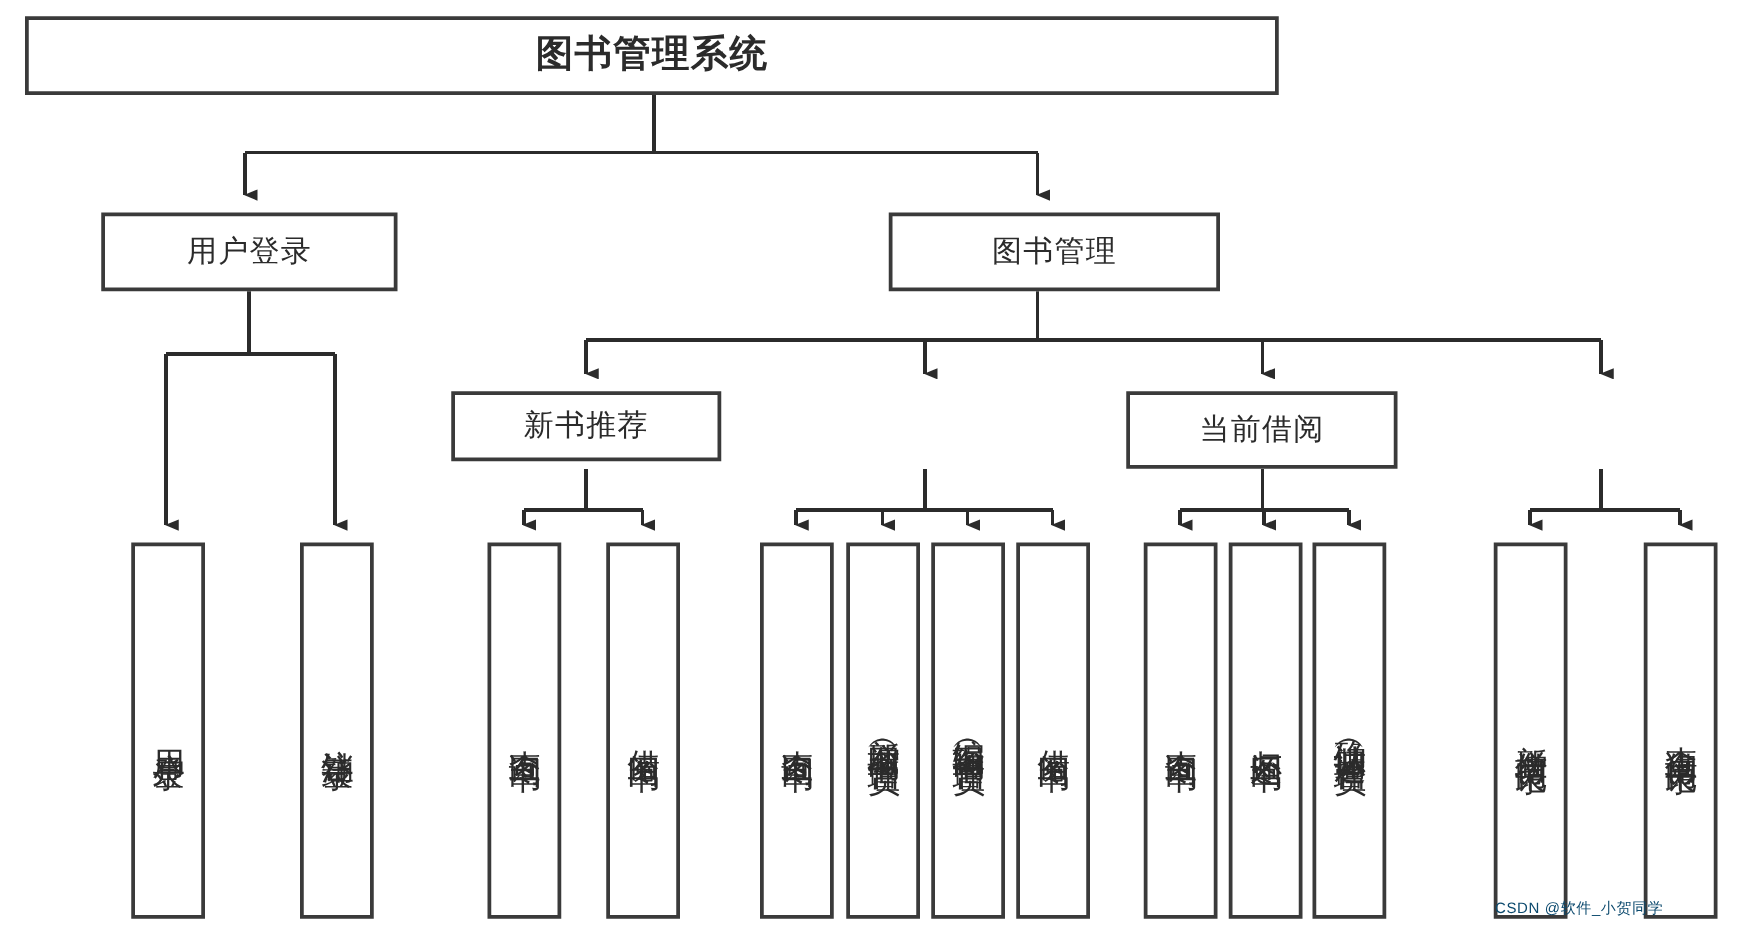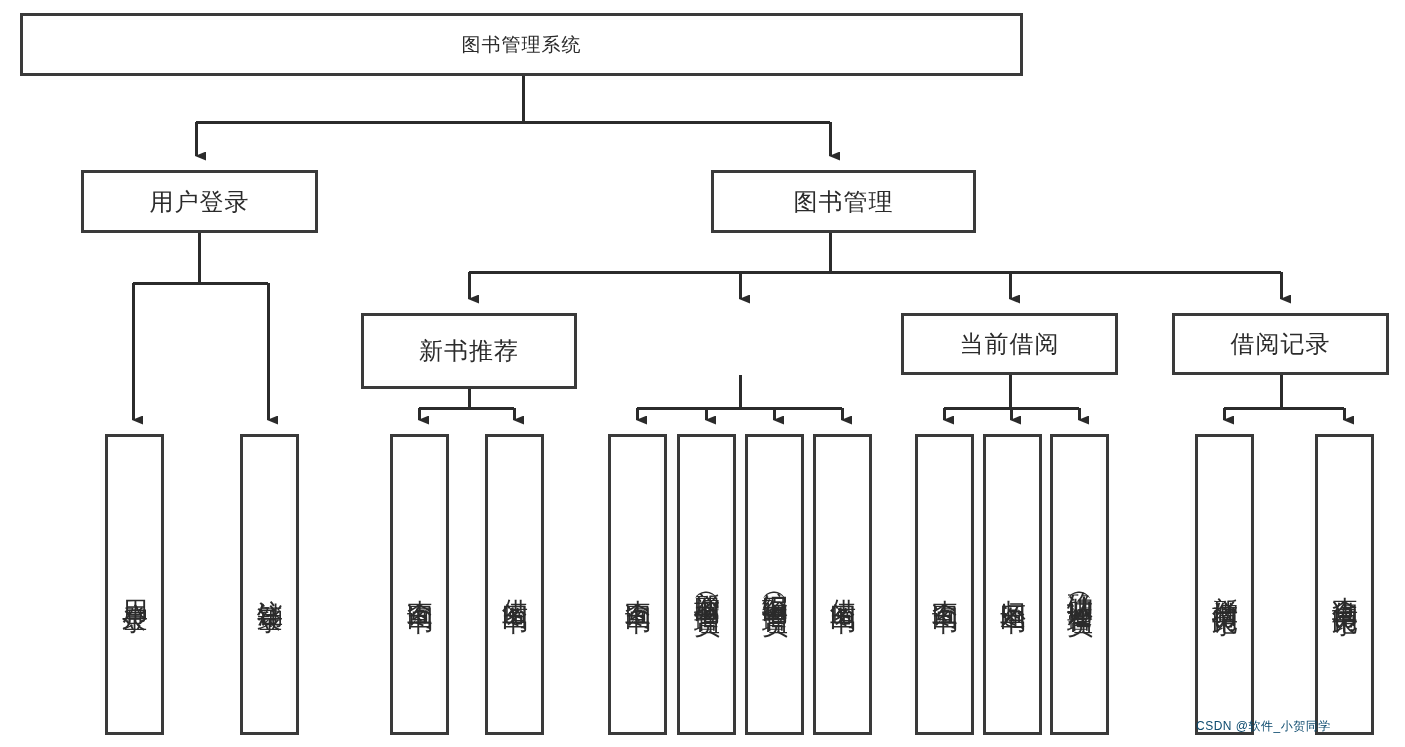--- a/index.html
+++ b/index.html
@@ -28,22 +28,23 @@
     box-sizing: border-box;
     background: #ffffff;
     border: 3px solid #3a3a3a;
     display: flex;
     align-items: center;
     justify-content: center;
     color: #2b2b2b;
     line-height: 1.15;
   }
   .node.root {
-    font-size: 19px;
+    font-size: 30px;
     letter-spacing: 1px;
+    font-weight: bold;
   }
   .node.level2 {
     font-size: 24px;
     letter-spacing: 1px;
   }
   .node.leaf {
     writing-mode: vertical-rl;
     text-orientation: upright;
     font-size: 26px;
     letter-spacing: 3px;
@@ -122,23 +123,22 @@
       <path d="M1224,408 L1224,420" marker-end="url(#arrowhead)"></path>
       <path d="M1344,408 L1344,420" marker-end="url(#arrowhead)"></path>
     </g>
   </svg>
 
   <div class="node root" style="left:20px; top:13px; width:1003px; height:63px;">图书管理系统</div>
 
   <div class="node level2" style="left:81px; top:170px; width:237px; height:63px;">用户登录</div>
   <div class="node level2" style="left:711px; top:170px; width:265px; height:63px;">图书管理</div>
 
-  <div class="node level2" style="left:361px; top:313px; width:216px; height:76px;">新书推荐</div>
+  <div class="node level2" style="left:361px; top:313px; width:216px; height:56px;">新书推荐</div>
   <div class="node level2" style="left:901px; top:313px; width:217px; height:62px;">当前借阅</div>
-  <div class="node level2" style="left:1172px; top:313px; width:217px; height:62px;">借阅记录</div>
 
   <div class="node leaf" style="left:105px; top:434px; width:59px; height:301px;">
     <span class="vtext">用户登录</span>
   </div>
   <div class="node leaf" style="left:240px; top:434px; width:59px; height:301px;">
     <span class="vtext">注销登录</span>
   </div>
 
   <div class="node leaf" style="left:390px; top:434px; width:59px; height:301px;">
     <span class="vtext">查询图书</span>

